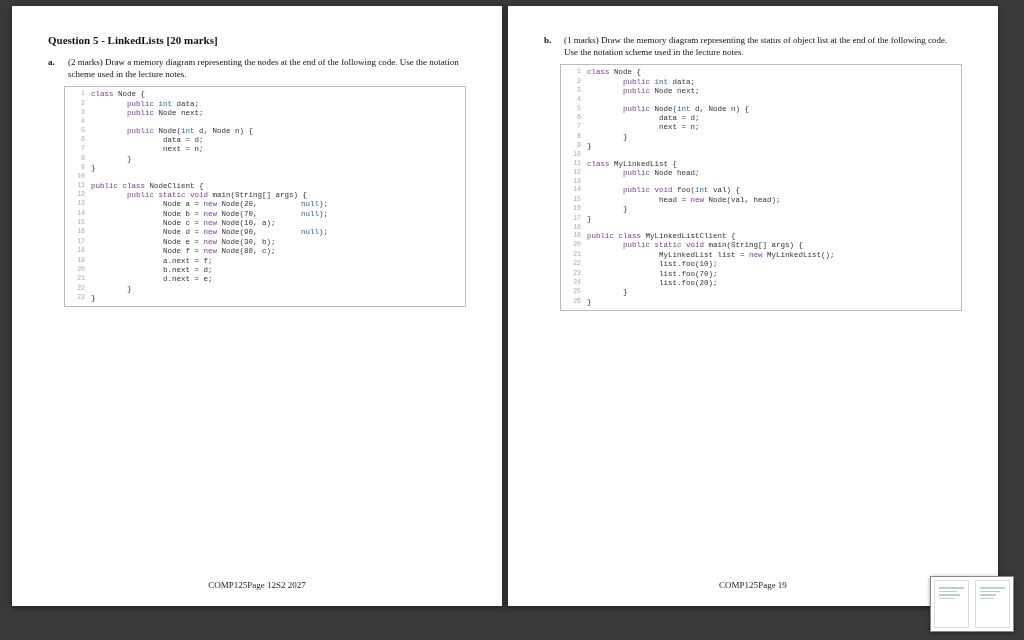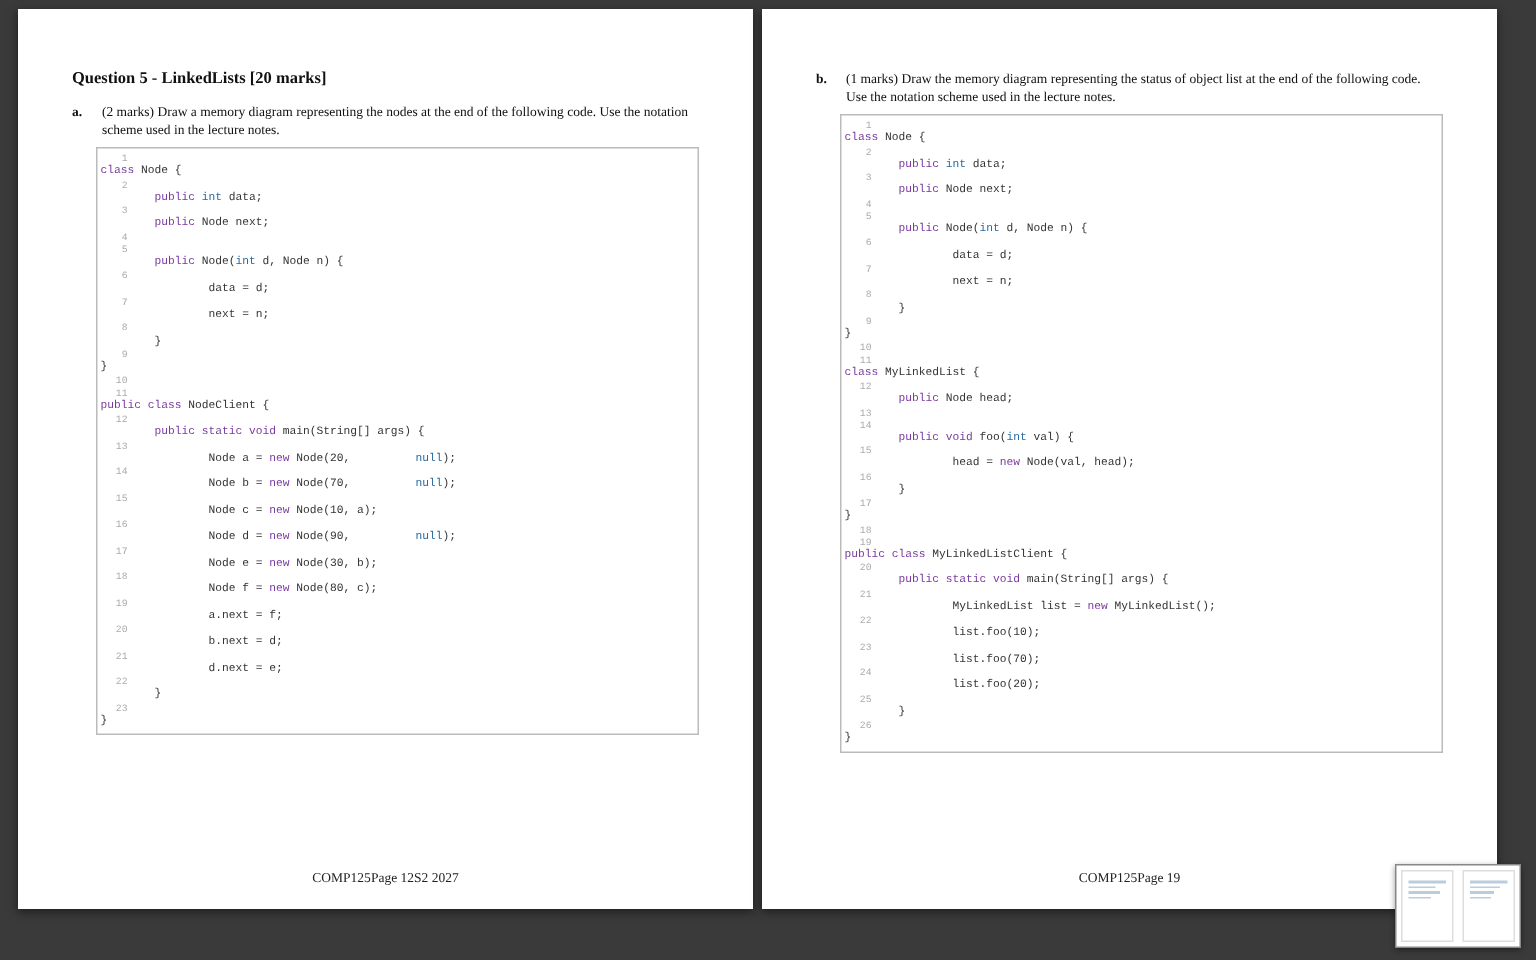--- a/index.html
+++ b/index.html
@@ -1,23 +1,23 @@
 <!DOCTYPE html>
 <html><head>
 <meta charset="utf-8">
 <style>
   html,body{margin:0;padding:0;background:#3a3a3a;font-family:"Times New Roman",serif;}
   .viewport{width:1024px;height:640px;background:#3a3a3a;position:relative;overflow:hidden;}
   .pages{display:flex;gap:6px;padding:6px 12px;}
-  .page{background:#fff;width:490px;height:600px;box-shadow:0 2px 6px rgba(0,0,0,.5);position:relative;padding:40px 36px 20px 36px;box-sizing:border-box;font-size:9px;color:#111;}
+  .page{background:#fff;width:490px;height:600px;box-shadow:0 2px 6px rgba(0,0,0,.5);position:relative;padding:28px 36px 20px 36px;box-sizing:border-box;font-size:9px;color:#111;}
   .qtitle{font-weight:bold;font-size:11px;margin-bottom:10px;}
   .part{display:flex;gap:6px;margin-bottom:6px;line-height:1.35;}
   .part-l{font-weight:bold;min-width:14px;}
   .codebox{border:1px solid #bbb;margin:4px 0 10px 16px;padding:3px 2px;font-family:"Courier New",monospace;font-size:7.5px;line-height:1.25;white-space:pre;color:#333;overflow:hidden;}
-  .ln{display:flex;flex-direction:column;}
+  .ln{display:flex;}
   .lg{width:18px;text-align:right;color:#aaa;padding-right:6px;user-select:none;font-size:6.5px;}
   .kw{color:#7a3aa0;}
   .ty{color:#2a6aa0;}
   .nul{color:#2a6aa0;margin-left:39px;}
   .footer{position:absolute;bottom:16px;left:36px;right:36px;display:flex;justify-content:center;font-size:9px;color:#222;}
   .thumb{position:absolute;right:10px;bottom:8px;width:82px;height:54px;background:#fff;border:1px solid #888;box-shadow:0 1px 4px rgba(0,0,0,.4);}
   .thumb-inner{display:flex;height:100%;}
   .thumb-page{flex:1;border:1px solid #ddd;margin:3px;position:relative;}
   .thumb-lines{position:absolute;top:6px;left:4px;right:4px;}
   .tl{height:1.5px;background:#bcd;margin-bottom:2px;}

